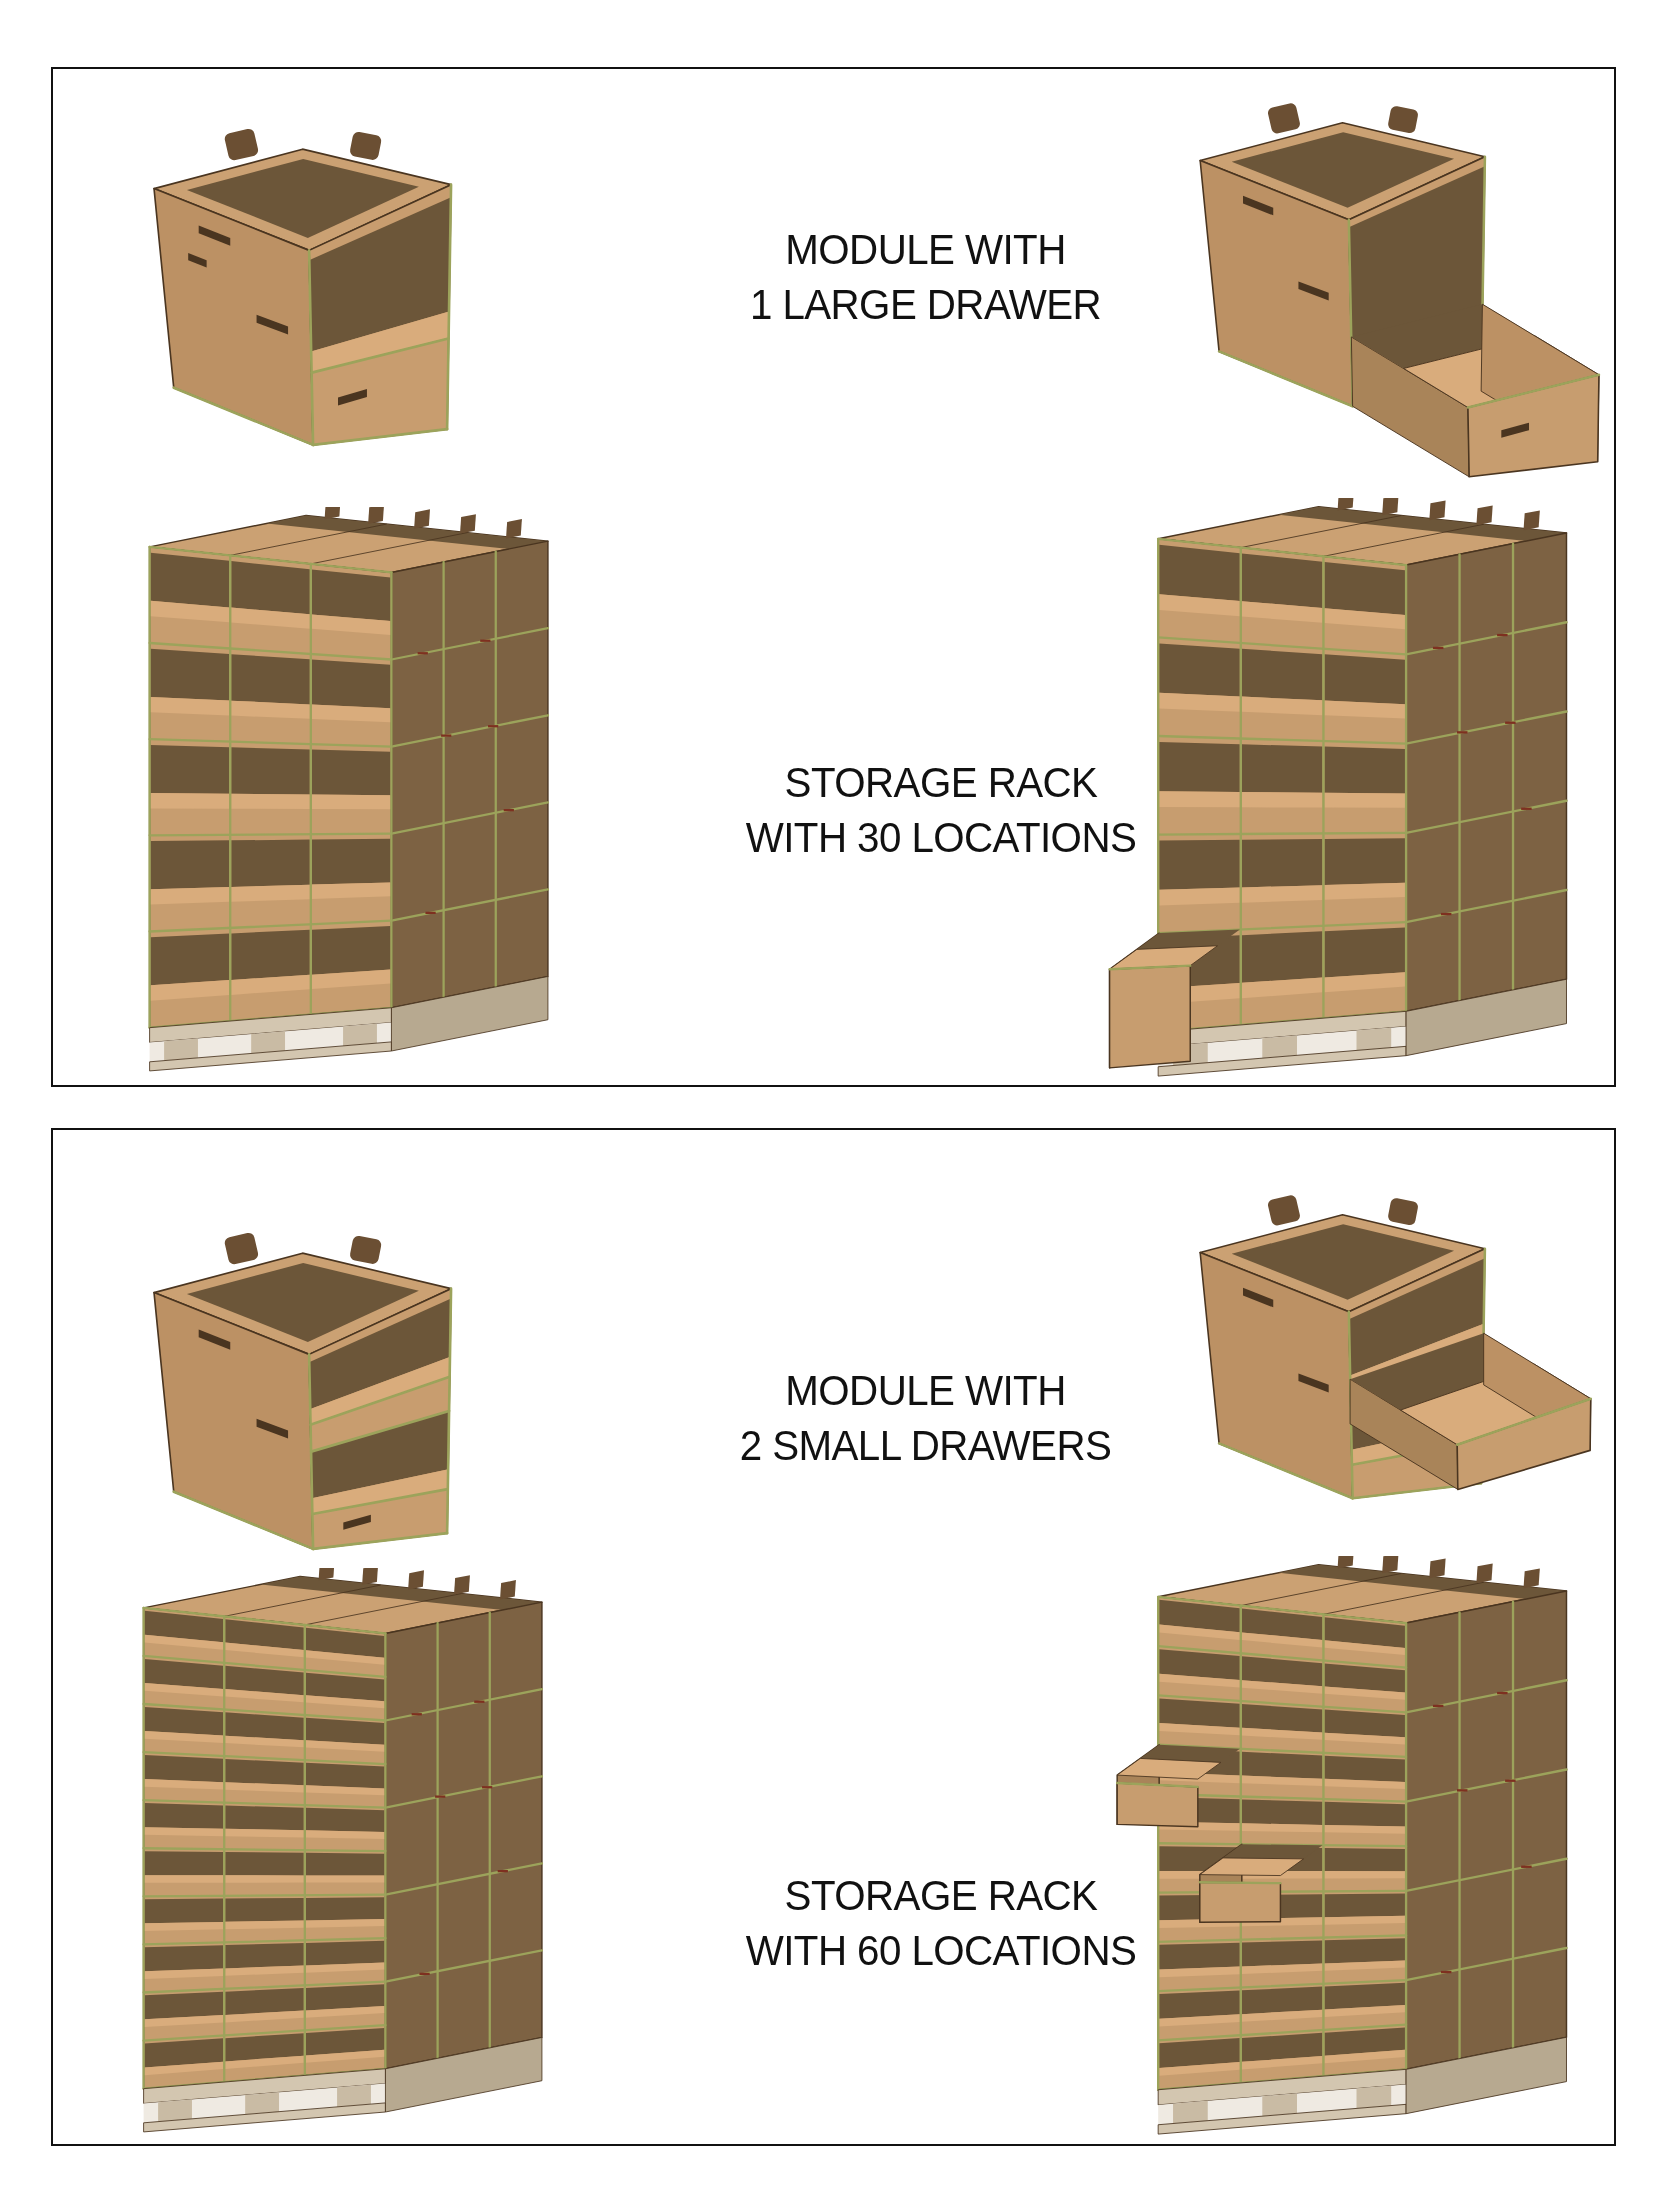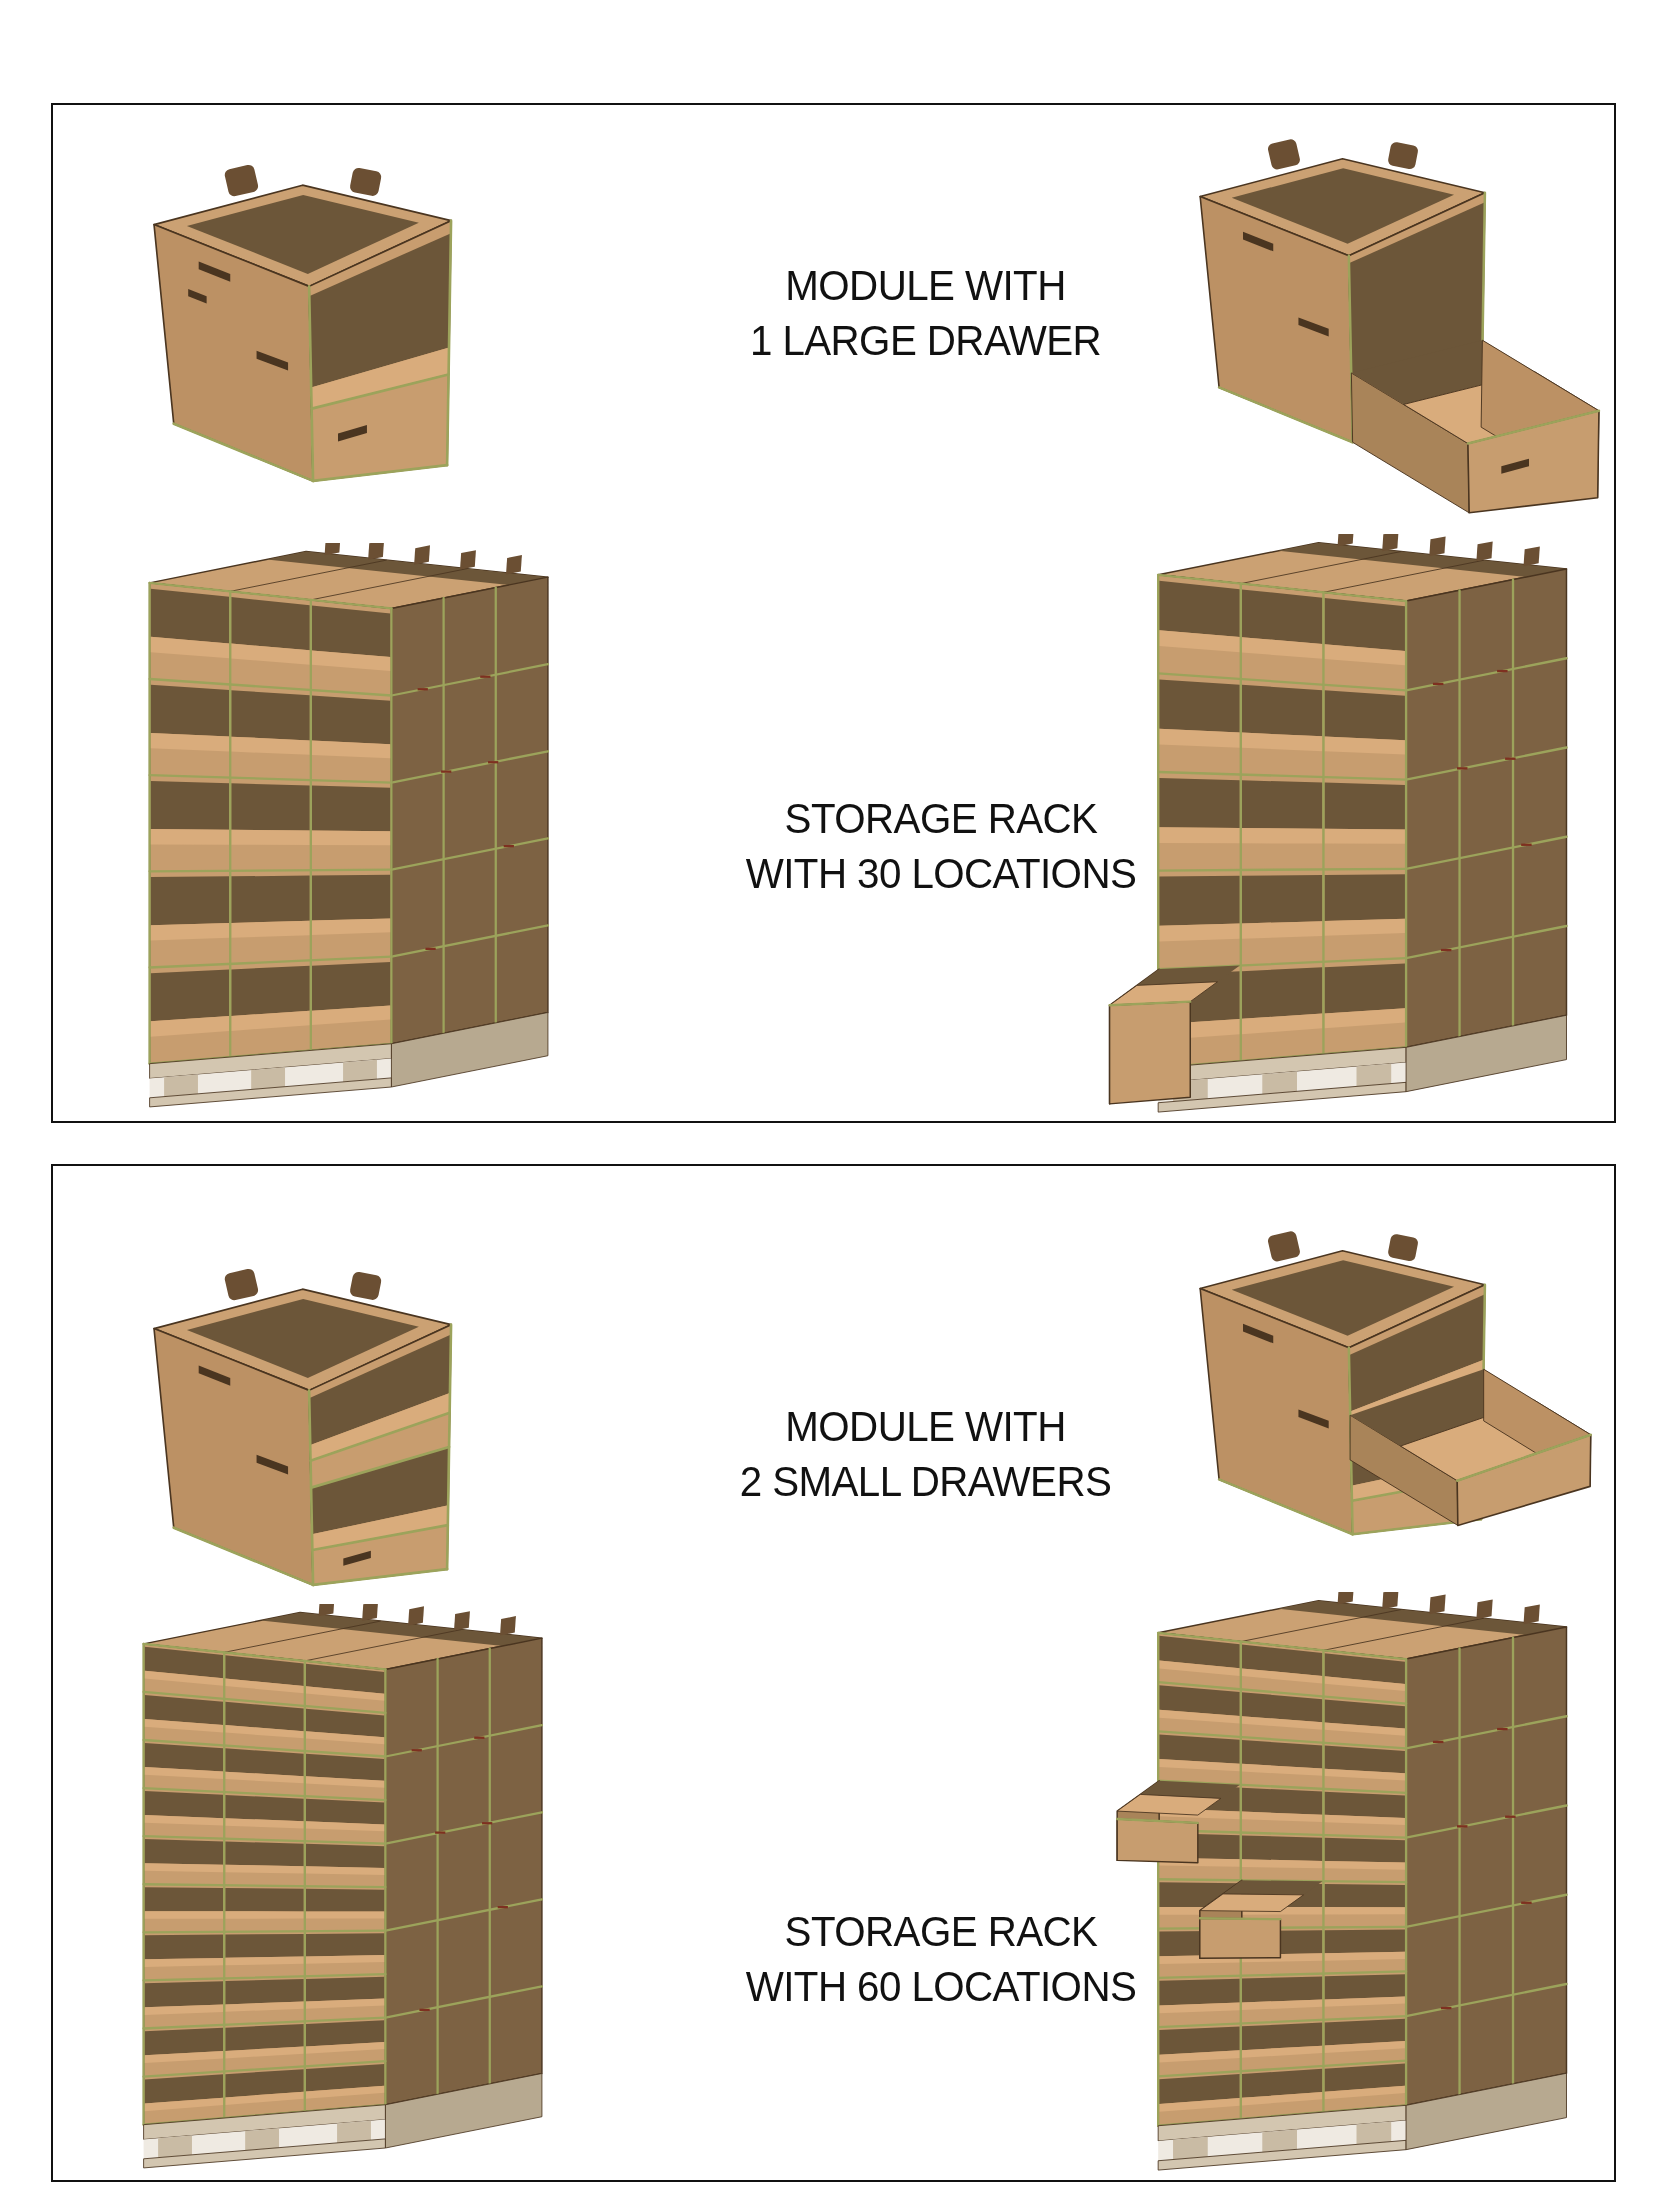--- a/index.html
+++ b/index.html
@@ -7,21 +7,21 @@
     --c-face-right:#C89D6F; --c-top-face:#CBA173; --c-interior:#6C5639;
     --c-side-panel:#7D6243; --c-side-dark:#A98459; --c-edge-green:#9CA35B;
     --c-accent-red:#7E3020; --c-tab:#6B4F33; --c-outline:#4A3520;
     --c-pallet-light:#D3C6B0; --c-pallet-mid:#C9BBA4; --c-pallet-dark:#B7A990;
     --c-text:#111111; --c-border:#111111; --c-page:#ffffff;
   }
   *{margin:0;padding:0;box-sizing:border-box}
   html,body{width:1654px;height:2205px;background:var(--c-page);
     font-family:"Liberation Sans", sans-serif;}
   .sheet{position:relative;width:1654px;height:2205px;}
-  .panel{position:absolute;left:51px;width:1565px;border:2.5px solid var(--c-border);background:var(--c-page);margin-top:36px;}
+  .panel{position:absolute;left:51px;width:1565px;border:2.5px solid var(--c-border);background:var(--c-page);}
   .panel.p1{top:67px;height:1020px;}
   .panel.p2{top:1128px;height:1018px;}
   figure{position:absolute;}
   figure svg{display:block;width:100%;height:auto;}
   .caption{position:absolute;color:var(--c-text);font-size:42px;line-height:1.32;
     text-align:center;letter-spacing:-0.6px;transform:scaleX(.96);}
   .caption div{white-space:nowrap;}
   
   .f-int{fill:var(--c-interior)} .f-card{fill:var(--c-cardboard)}
   .f-light{fill:var(--c-cardboard-light)} .f-left{fill:var(--c-face-left)}

